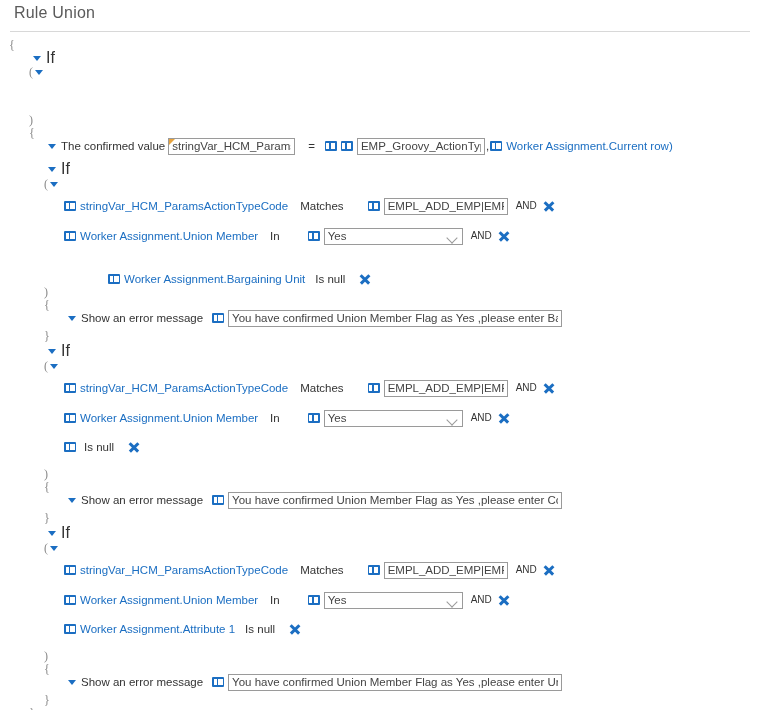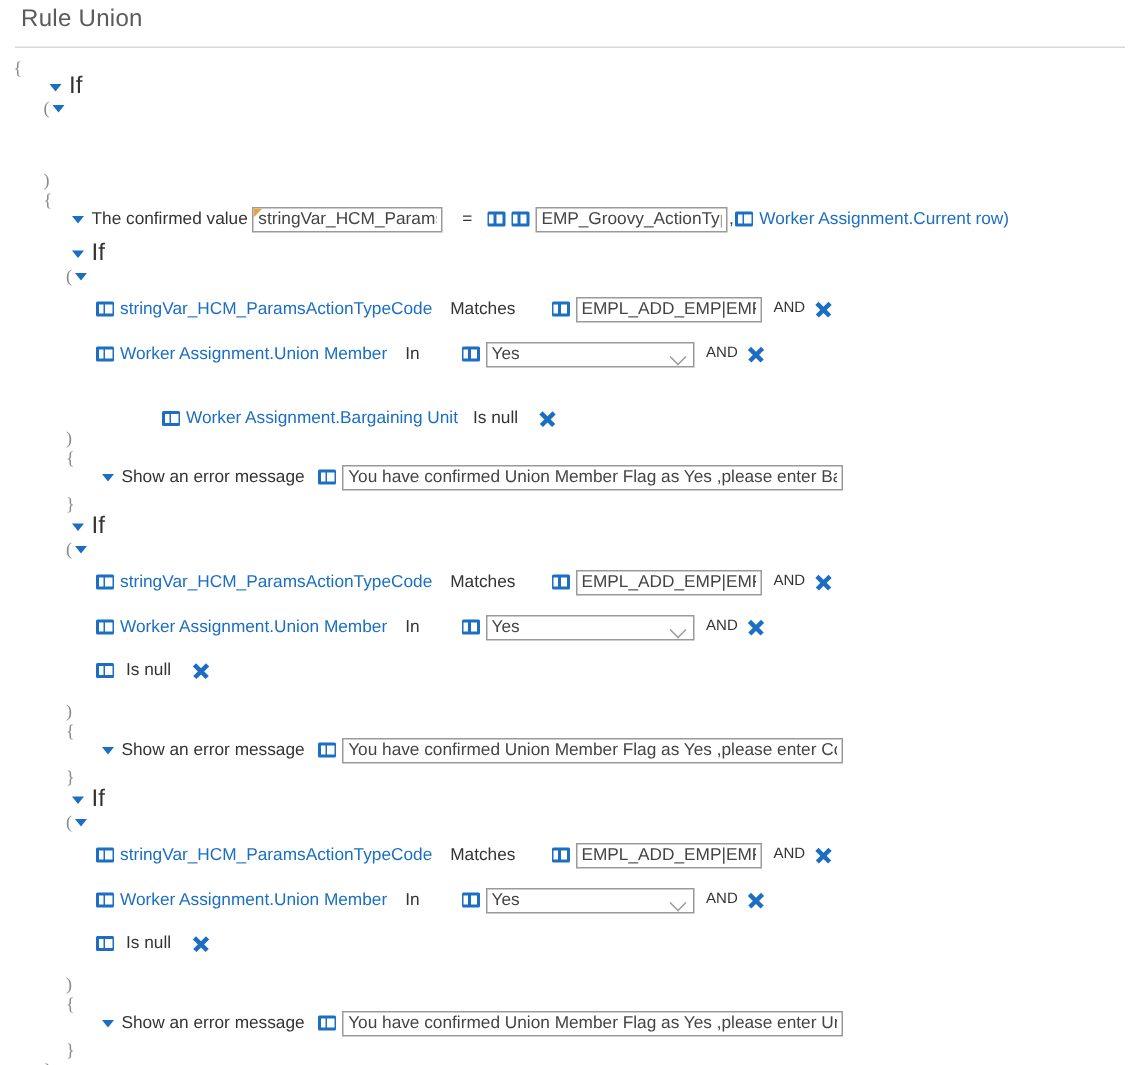--- a/index.html
+++ b/index.html
@@ -396,20 +396,21 @@
     <span class="sel" style="width:139px;">
       <span>Yes</span>
       <span class="caret"></span>
     </span>
     <span class="conj">AND</span>
     <span class="xbtn"></span>
   </div>
 
   <div class="row" style="left:64px; top:587px;">
     <span class="badge"></span>
+    <span class="term">Worker Assignment.Attribute 1</span>
     <span class="op" style="margin-left:4px; margin-right:14px;">Is null</span>
     <span class="xbtn"></span>
   </div>
 
   <div class="row" style="left:44px; top:614px;">
     <span class="brace">)</span>
   </div>
   <div class="row" style="left:44px; top:627px;">
     <span class="brace">{</span>
   </div>

